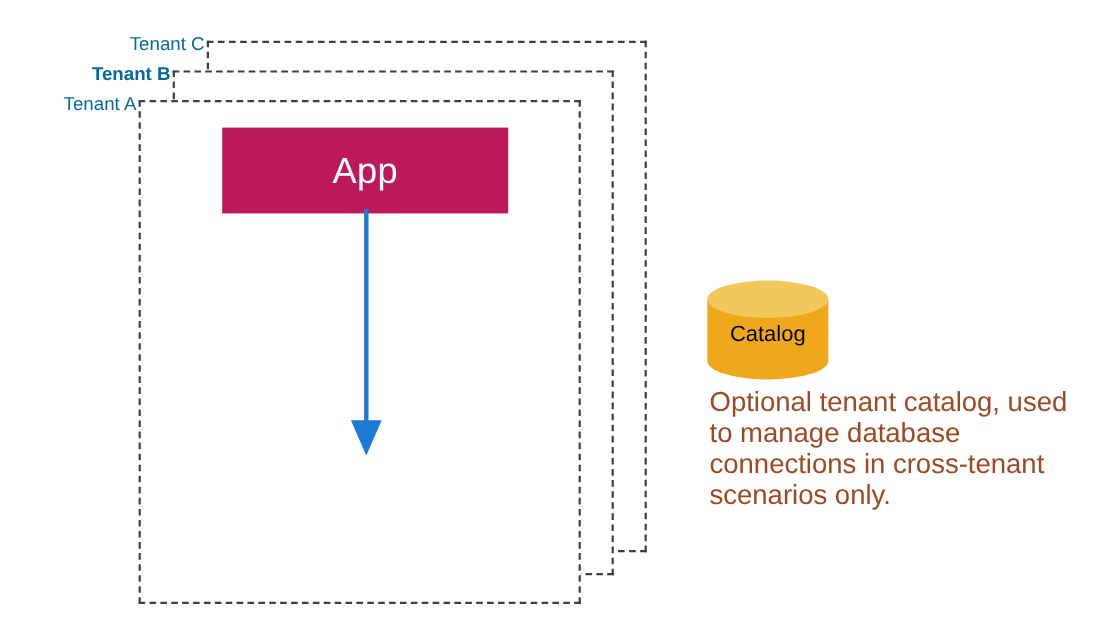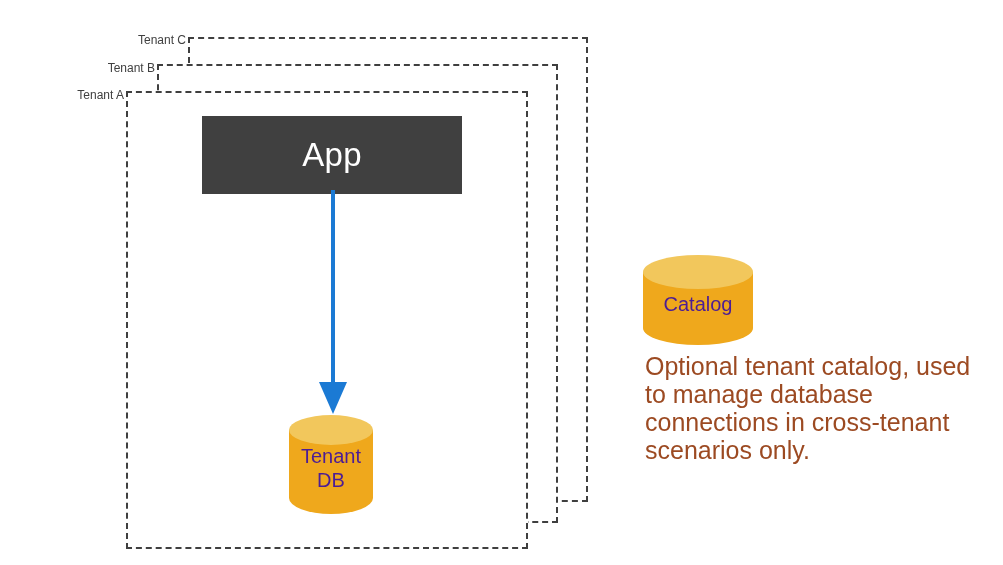--- a/index.html
+++ b/index.html
@@ -26,39 +26,39 @@
     background: transparent;
     box-sizing: border-box;
   }
   #tenant-c-box { left: 188px; top: 37px;  width: 400px; height: 465px; z-index: 1; }
   #tenant-b-box { left: 157px; top: 64px;  width: 401px; height: 459px; z-index: 2; background:#ffffff; }
   #tenant-a-box { left: 126px; top: 91px;  width: 402px; height: 458px; z-index: 3; background:#ffffff; }
 
   
   .tenant-label {
     position: absolute;
-    color: #404040;
-    font-size: 12px;
+    color: #0369a1;
+    font-size: 17px;
     line-height: 22px;
     white-space: nowrap;
     z-index: 6;
     text-align: left;
   }
   #tenant-c-label { right: 817px; top: 29px; }
-  #tenant-b-label { right: 848px; top: 57px; }
+  #tenant-b-label { right: 848px; top: 57px; font-weight: bold; }
   #tenant-a-label { right: 879px; top: 84px; margin-left: 34px; }
 
   
   #app-box {
     position: absolute;
     left: 202px;
     top: 116px;
     width: 260px;
     height: 78px;
-    background: #404040;
+    background: #be185d;
     z-index: 5;
     display: flex;
     align-items: center;
     justify-content: center;
   }
   #app-label {
     color: #FFFFFF;
     font-size: 33px;
     line-height: 36px;
     letter-spacing: 0.3px;
@@ -78,21 +78,21 @@
   .cylinder {
     position: absolute;
     z-index: 5;
   }
   .cyl-svg { display: block; }
   .cyl-text {
     position: absolute;
     left: 0;
     width: 100%;
     text-align: center;
-    color: #4c1d95;
+    color: #000000;
     font-size: 20px;
     line-height: 24px;
     pointer-events: none;
   }
 
   #tenantdb-cyl { left: 288px; top: 414px; width: 86px; height: 100px; }
   #tenantdb-text { top: 30px; }
 
   #catalog-cyl { left: 642px; top: 254px; width: 112px; height: 92px; }
   #catalog-text { top: 38px; }
@@ -126,30 +126,20 @@
 
   <div id="app-box">
     <span id="app-label">App</span>
   </div>
 
   <svg id="arrow-svg" viewBox="0 0 46 225">
     <line x1="23" y1="0" x2="23" y2="196" stroke="#1B7AD4" stroke-width="4"></line>
     <polygon points="23,224 9,192 37,192" fill="#1B7AD4"></polygon>
   </svg>
 
-  <div id="tenantdb-cyl" class="cylinder">
-    <svg class="cyl-svg" width="86" height="100" viewBox="0 0 86 100">
-      <path d="M1,16 L1,84 A42,16 0 0,0 85,84 L85,16 Z" fill="#EFA81C"></path>
-      <ellipse cx="43" cy="16" rx="42" ry="15" fill="#F2C75C"></ellipse>
-    </svg>
-    <div id="tenantdb-text" class="cyl-text">
-      <div>Tenant</div>
-      <div>DB</div>
-    </div>
-  </div>
 
   <div id="catalog-cyl" class="cylinder">
     <svg class="cyl-svg" width="112" height="92" viewBox="0 0 112 92">
       <path d="M1,18 L1,74 A55,17 0 0,0 111,74 L111,18 Z" fill="#EFA81C"></path>
       <ellipse cx="56" cy="18" rx="55" ry="17" fill="#F2C75C"></ellipse>
     </svg>
     <div id="catalog-text" class="cyl-text">Catalog</div>
   </div>
 
   <div id="catalog-caption">Optional tenant catalog, used to manage database connections in cross-tenant scenarios only.</div>

